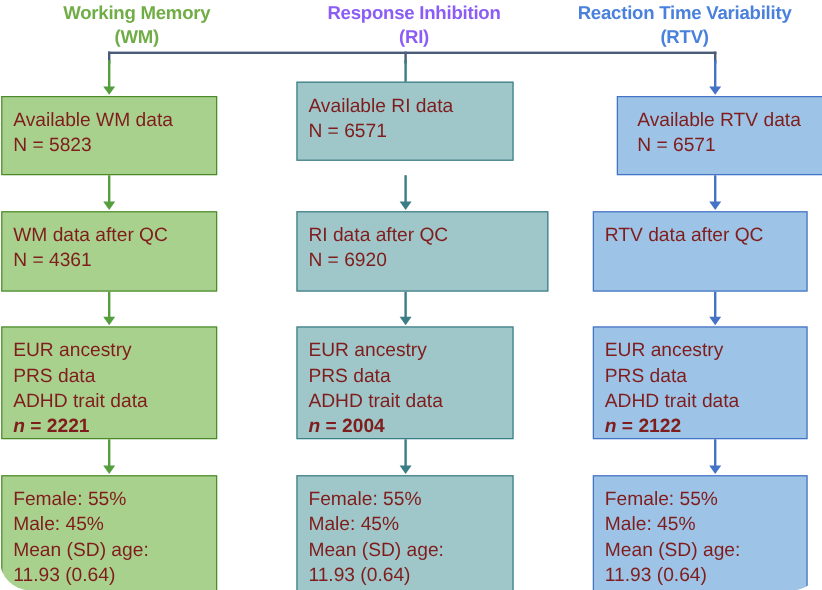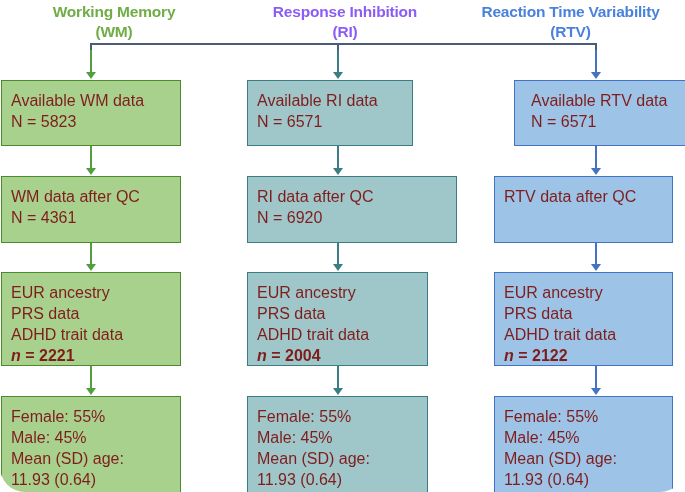--- a/index.html
+++ b/index.html
@@ -148,21 +148,21 @@
   <div class="arrow-head head-teal" style="left:333px; top:388px;"></div>
 
   <div class="stem stem-blue" style="left:595px; top:366px; height:23px;"></div>
   <div class="arrow-head head-blue" style="left:591px; top:388px;"></div>
 
   <div class="node green" style="left:1px; top:80px; width:180px; height:66px;">
     <span class="ln">Available WM data</span>
     <span class="ln">N = 5823</span>
   </div>
 
-  <div class="node teal" style="left:247px; top:80px; width:166px; height:66px;">
+  <div class="node teal" style="left:247px; top:68px; width:181px; height:66px;">
     <span class="ln">Available RI data</span>
     <span class="ln">N = 6571</span>
   </div>
 
   <div class="node blue" style="left:514px; top:80px; width:199px; height:66px;padding-left:16px;">
     <span class="ln">Available RTV data</span>
     <span class="ln">N = 6571</span>
   </div>
 
   <div class="node green" style="left:1px; top:176px; width:180px; height:67px;">

